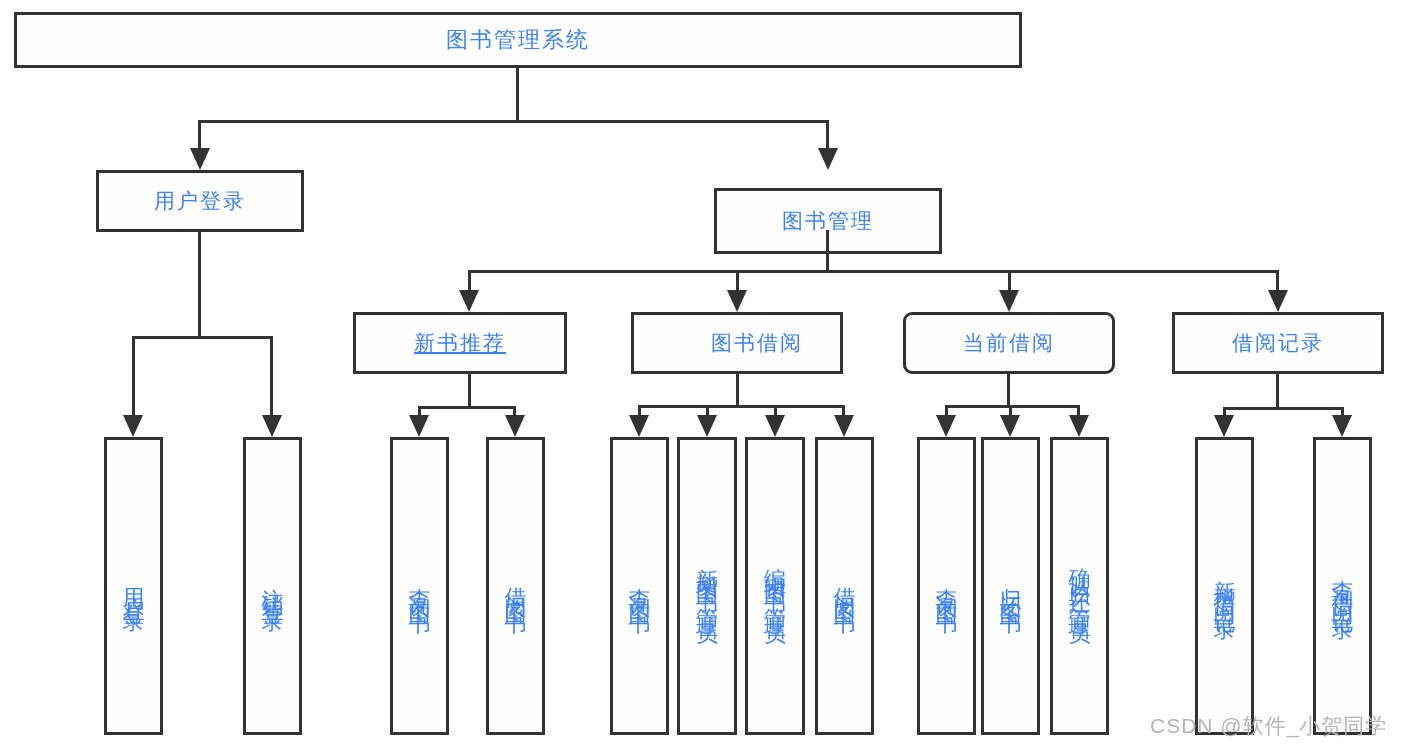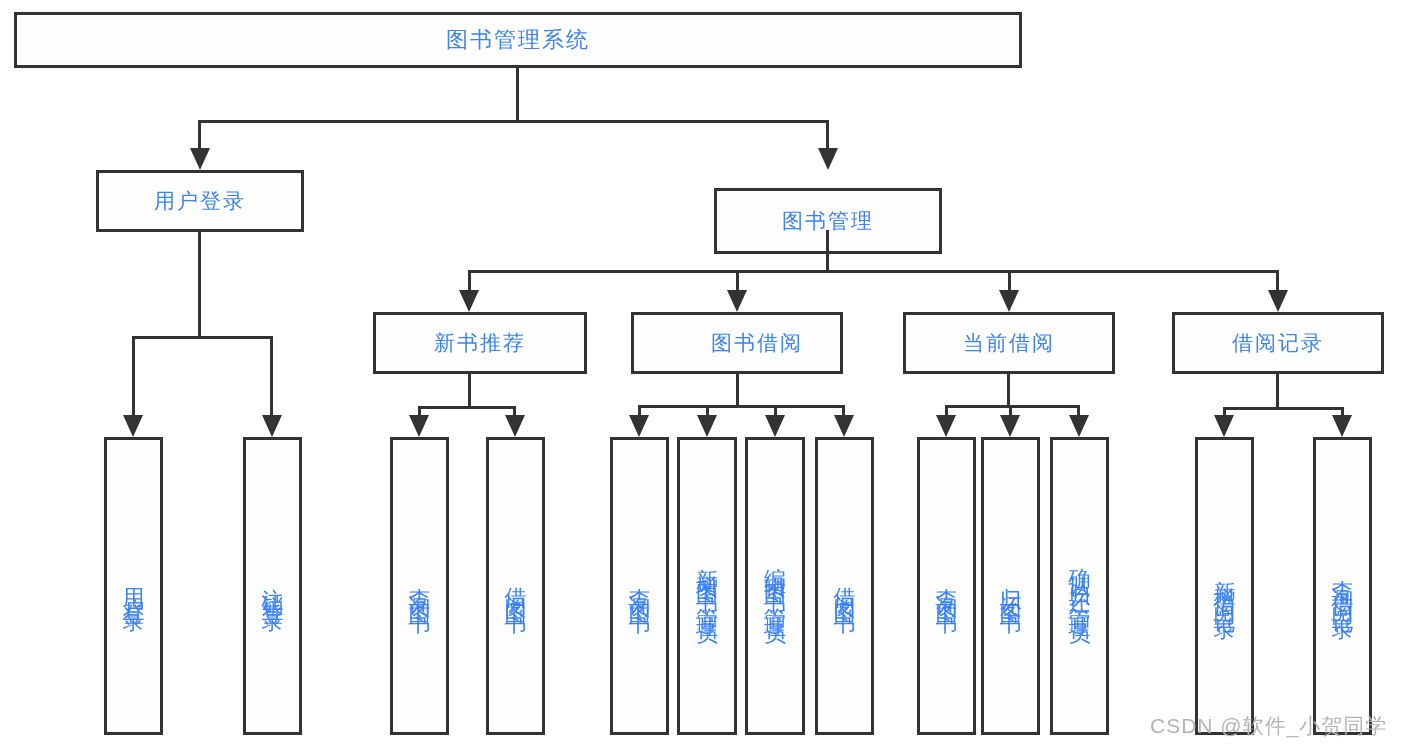--- a/index.html
+++ b/index.html
@@ -61,27 +61,27 @@
   <div class="hl" style="left:468px;top:270px;width:811px;"></div>
   <div class="vl" style="left:468px;top:270px;height:22px;"></div>
   <div class="arw" style="left:459px;top:290px;"></div>
   <div class="vl" style="left:736px;top:270px;height:22px;"></div>
   <div class="arw" style="left:727px;top:290px;"></div>
   <div class="vl" style="left:1008px;top:270px;height:22px;"></div>
   <div class="arw" style="left:999px;top:290px;"></div>
   <div class="vl" style="left:1276px;top:270px;height:22px;"></div>
   <div class="arw" style="left:1268px;top:290px;"></div>
 
-  <div class="box" style="left:373px;top:312px;width:214px;height:62px;">
+  <div class="box" style="left:353px;top:312px;width:214px;height:62px;text-decoration:underline;">
     <span class="hlabel">新书推荐</span>
   </div>
   <div class="box" style="left:631px;top:312px;width:212px;height:62px;padding-left:40px;">
     <span class="hlabel">图书借阅</span>
   </div>
-  <div class="box" style="left:903px;top:312px;width:212px;height:62px;">
+  <div class="box" style="left:903px;top:312px;width:212px;height:62px;border-radius:9px;">
     <span class="hlabel">当前借阅</span>
   </div>
   <div class="box" style="left:1172px;top:312px;width:212px;height:62px;">
     <span class="hlabel">借阅记录</span>
   </div>
 
   <div class="vl" style="left:468px;top:372px;height:34px;"></div>
   <div class="hl" style="left:418px;top:406px;width:98px;"></div>
   <div class="vl" style="left:418px;top:406px;height:11px;"></div>
   <div class="arw" style="left:409px;top:415px;"></div>

